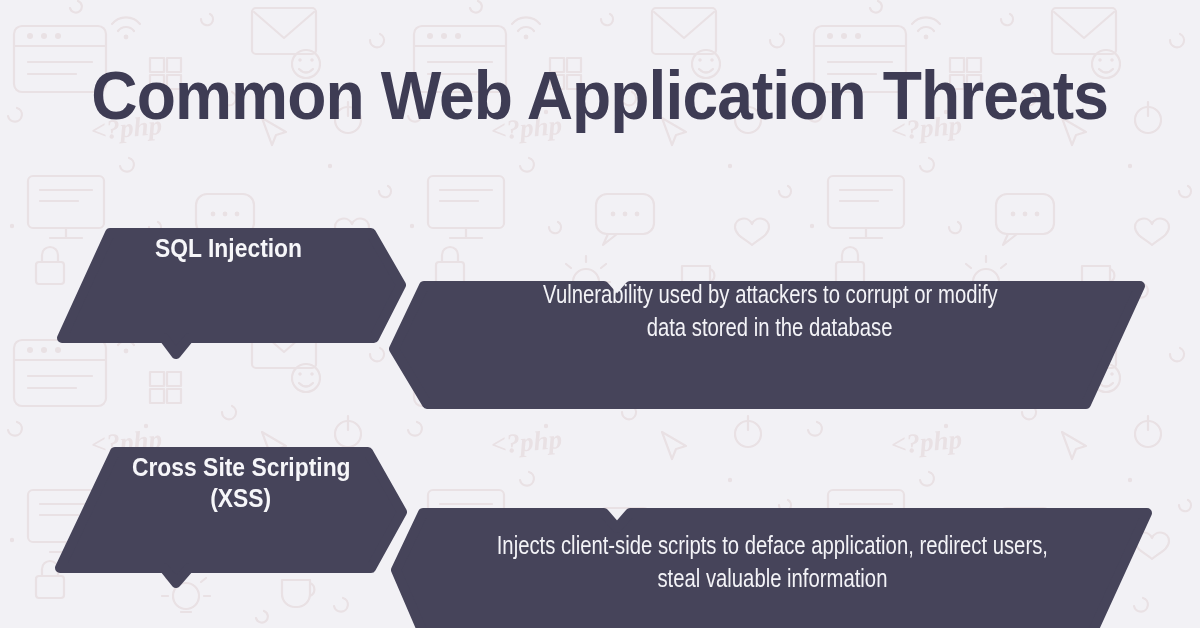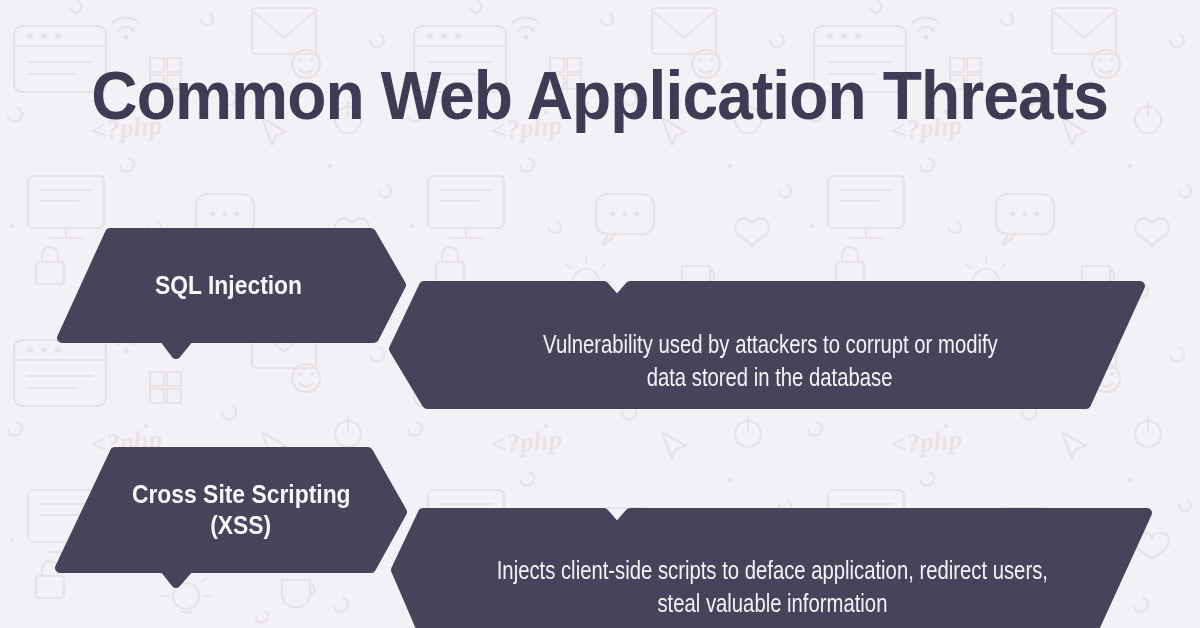--- a/index.html
+++ b/index.html
@@ -14,21 +14,21 @@
     background: #f2f1f5;
     font-family: "Liberation Sans", sans-serif;
   }
   .layer {
     position: absolute;
     left: 0;
     top: 0;
   }
   .bg-svg { z-index: 0; }
   .shapes-svg { z-index: 1; }
-  .txt { position: absolute; z-index: 2; display: flex; flex-direction: column; align-items: center; justify-content: center; text-align: center; }
+  .txt { position: absolute; z-index: 2; display: flex; flex-direction: column; align-items: center; text-align: center; }
   .title-wrap {
     position: absolute;
     z-index: 2;
     left: 0;
     top: 56px;
     width: 1200px;
     text-align: center;
   }
   .title-text {
     display: inline-block;
@@ -54,21 +54,21 @@
   .desc-text { color: #f3f3f7; }
   .desc-text .ln {
     font-size: 26px;
     line-height: 33px;
     font-weight: normal;
     transform: scaleX(0.78);
     transform-origin: center;
     white-space: nowrap;
   }
   .sql-label   { left: 64px;  top: 233px; width: 330px; height: 105px; }
-  .sql-desc    { left: 410px; top: 302px; width: 720px; height: 118px; }
+  .sql-desc    { left: 410px; top: 278px; width: 720px; height: 118px; }
   .xss-label   { left: 76px;  top: 452px; width: 330px; height: 116px; }
   .xss-desc    { left: 410px; top: 529px; width: 725px; height: 115px; }
 </style>
 </head>
 <body>
 
 <svg class="layer bg-svg" width="1200" height="628" viewBox="0 0 1200 628" aria-hidden="true">
   <defs>
     <pattern id="doodles" width="400" height="314" patternUnits="userSpaceOnUse">
       <g stroke="#e8dfe2" stroke-width="2.2" fill="none" stroke-linecap="round" stroke-linejoin="round" opacity="0.9">

